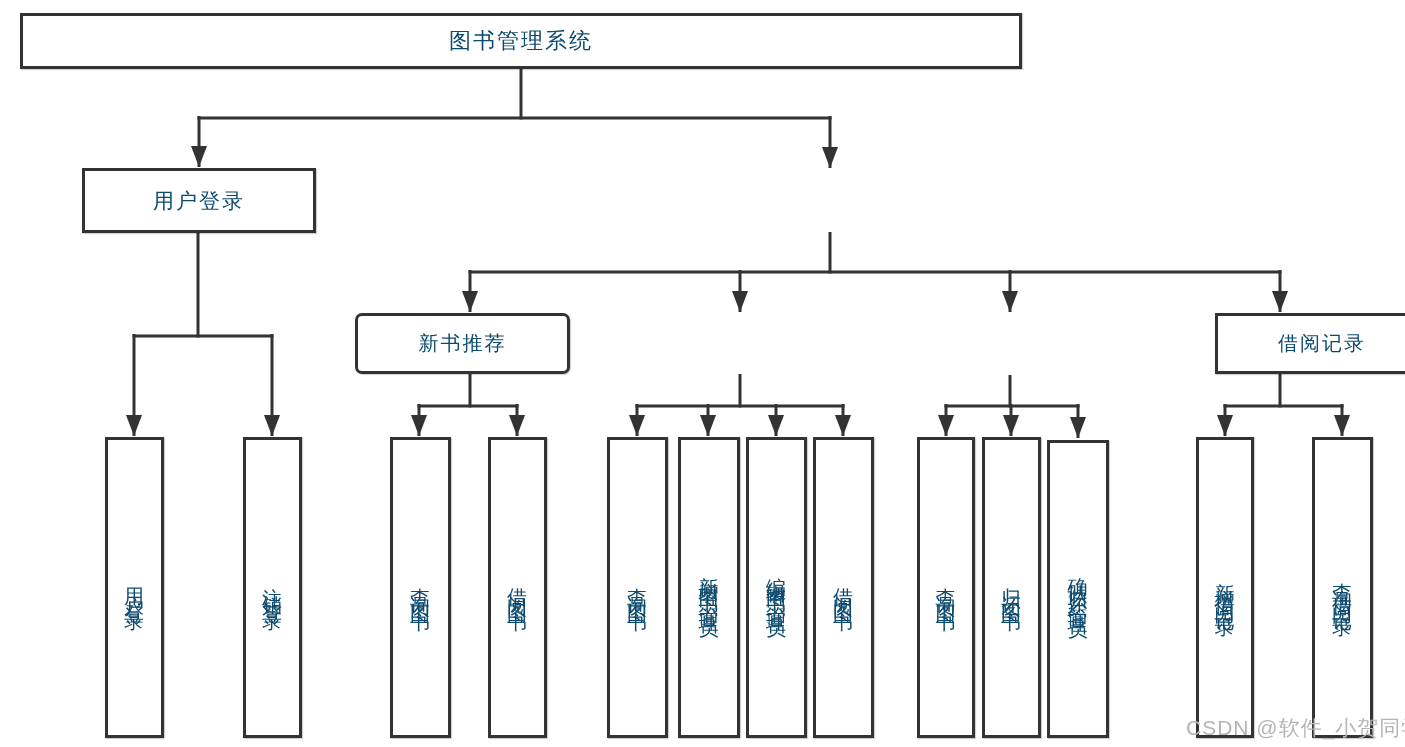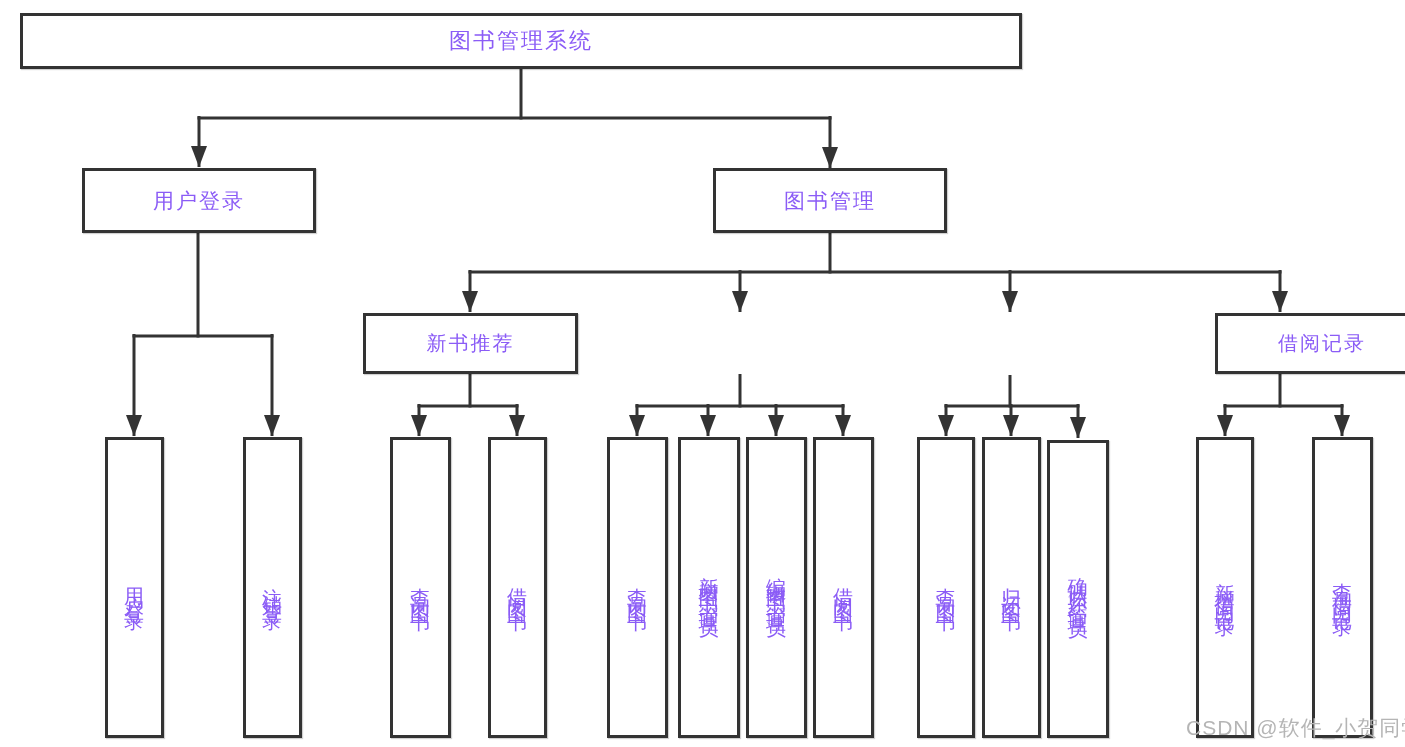--- a/index.html
+++ b/index.html
@@ -4,21 +4,21 @@
 <style>
   html,body{margin:0;padding:0;background:#ffffff;}
   #canvas{
     position:relative;width:1405px;height:747px;background:#ffffff;overflow:hidden;
     font-family:"Liberation Sans","DejaVu Sans",sans-serif;
   }
   svg.wires{position:absolute;left:0;top:0;z-index:1;}
   .box{
     position:absolute;z-index:2;background:#ffffff;border:3px solid #333333;
     box-sizing:border-box;display:flex;align-items:center;justify-content:center;
-    color:#8b5cf6;box-shadow:1px 1px 1px rgba(0,0,0,0.18);
+    color:#0c4a6e;box-shadow:1px 1px 1px rgba(0,0,0,0.18);
   }
   .hlabel{letter-spacing:2px;white-space:nowrap;}
   .root{left:20px;top:13px;width:1002px;height:56px;font-size:22px;}
   .lvl2{height:65px;width:234px;font-size:21px;}
   .lvl3{height:61px;width:215px;font-size:20px;}
   .leaf{top:437px;height:301px;font-size:20px;}
   .vtext{
     writing-mode:vertical-rl;text-orientation:mixed;
     letter-spacing:8px;line-height:1;white-space:nowrap;
   }
@@ -82,25 +82,22 @@
     </g>
   </svg>
 
   <div class="box root">
     <span class="hlabel">图书管理系统</span>
   </div>
 
   <div class="box lvl2" style="left:82px;top:168px;">
     <span class="hlabel">用户登录</span>
   </div>
-  <div class="box lvl2" style="left:713px;top:168px;">
-    <span class="hlabel">图书管理</span>
-  </div>
 
-  <div class="box lvl3" style="left:363px;top:313px;">
+  <div class="box lvl3" style="left:355px;top:313px;border-radius:7px;">
     <span class="hlabel">新书推荐</span>
   </div>
   <div class="box lvl3" style="left:1215px;top:313px;width:214px;">
     <span class="hlabel">借阅记录</span>
   </div>
 
   <div class="box leaf" style="left:105px;width:59px;">
     <span class="vtext">用户登录</span>
   </div>
   <div class="box leaf" style="left:243px;width:59px;">

